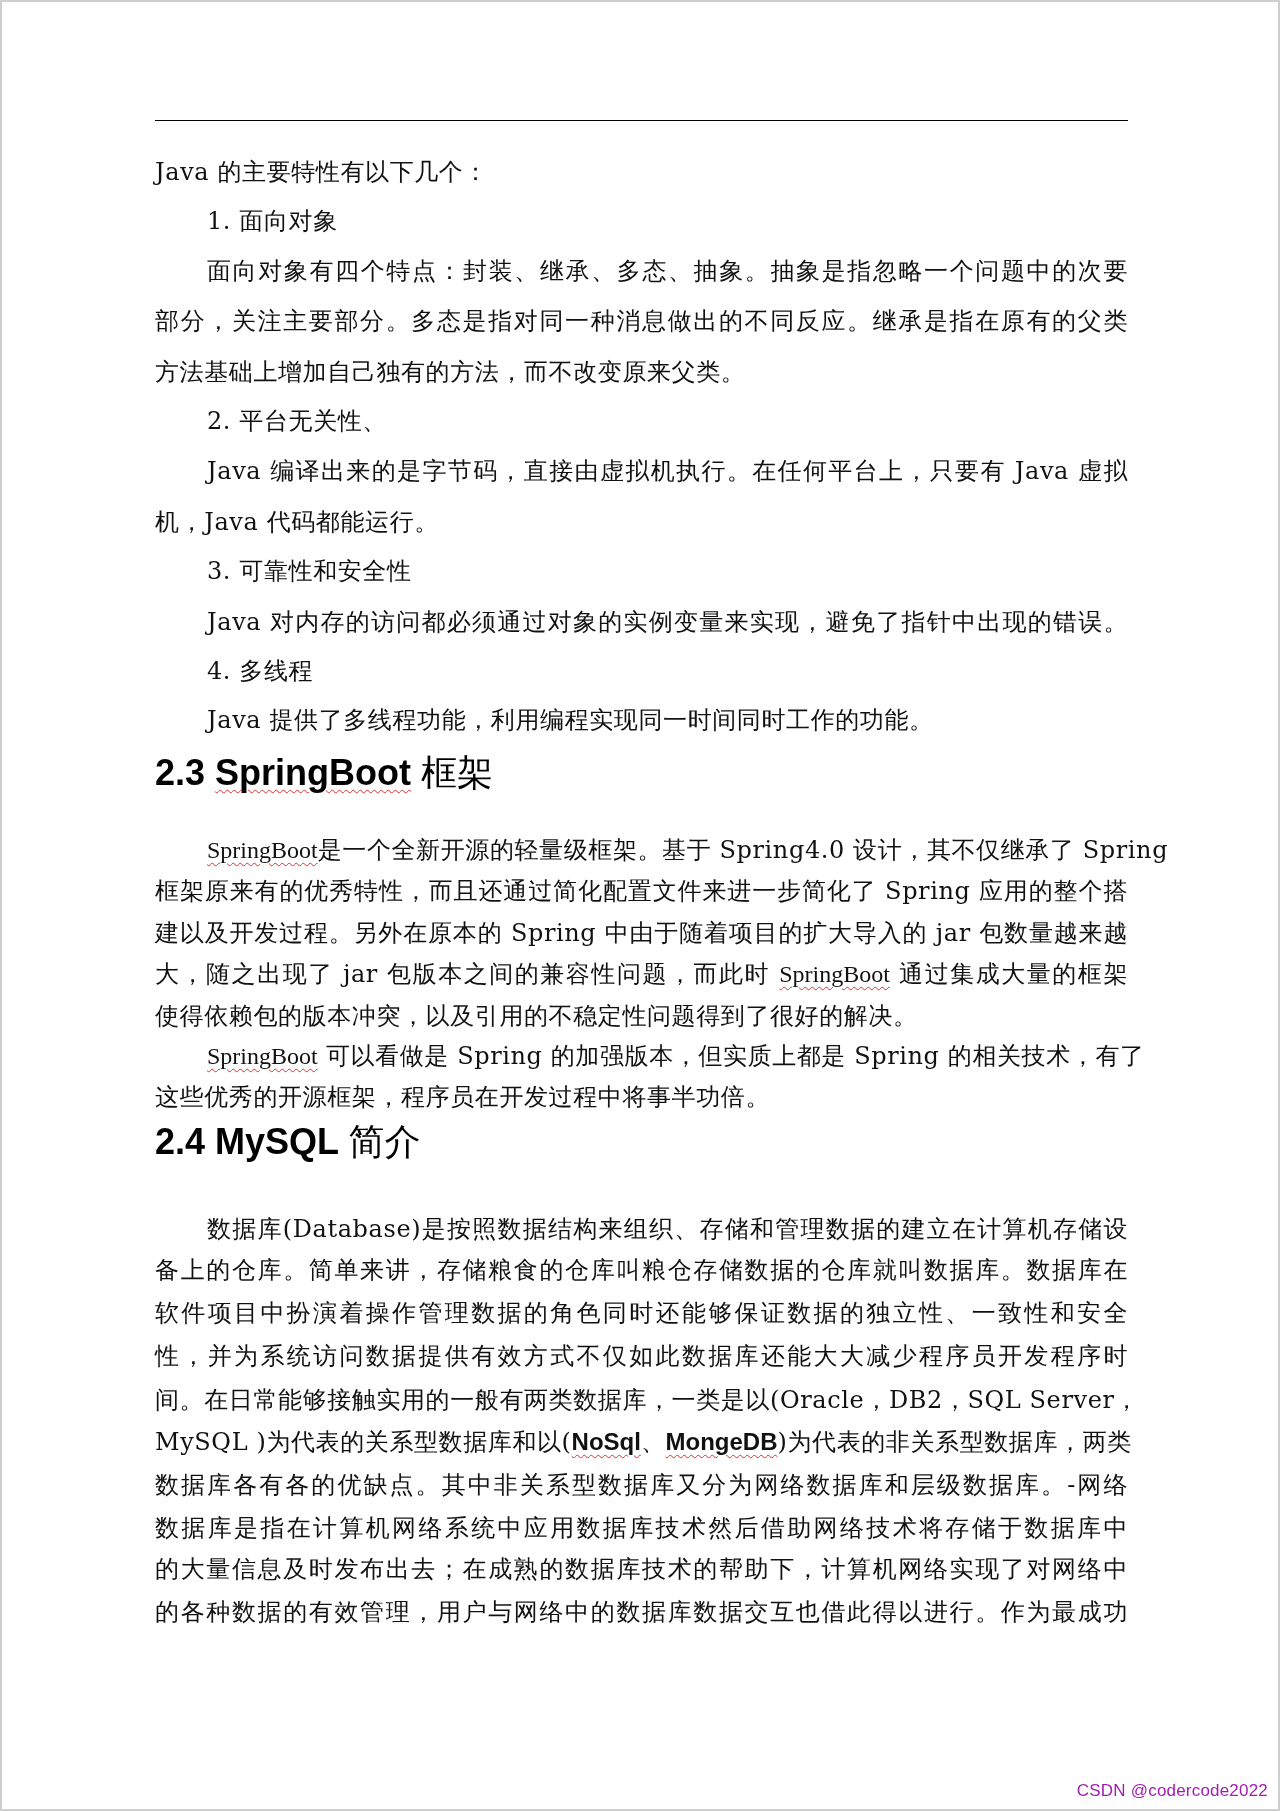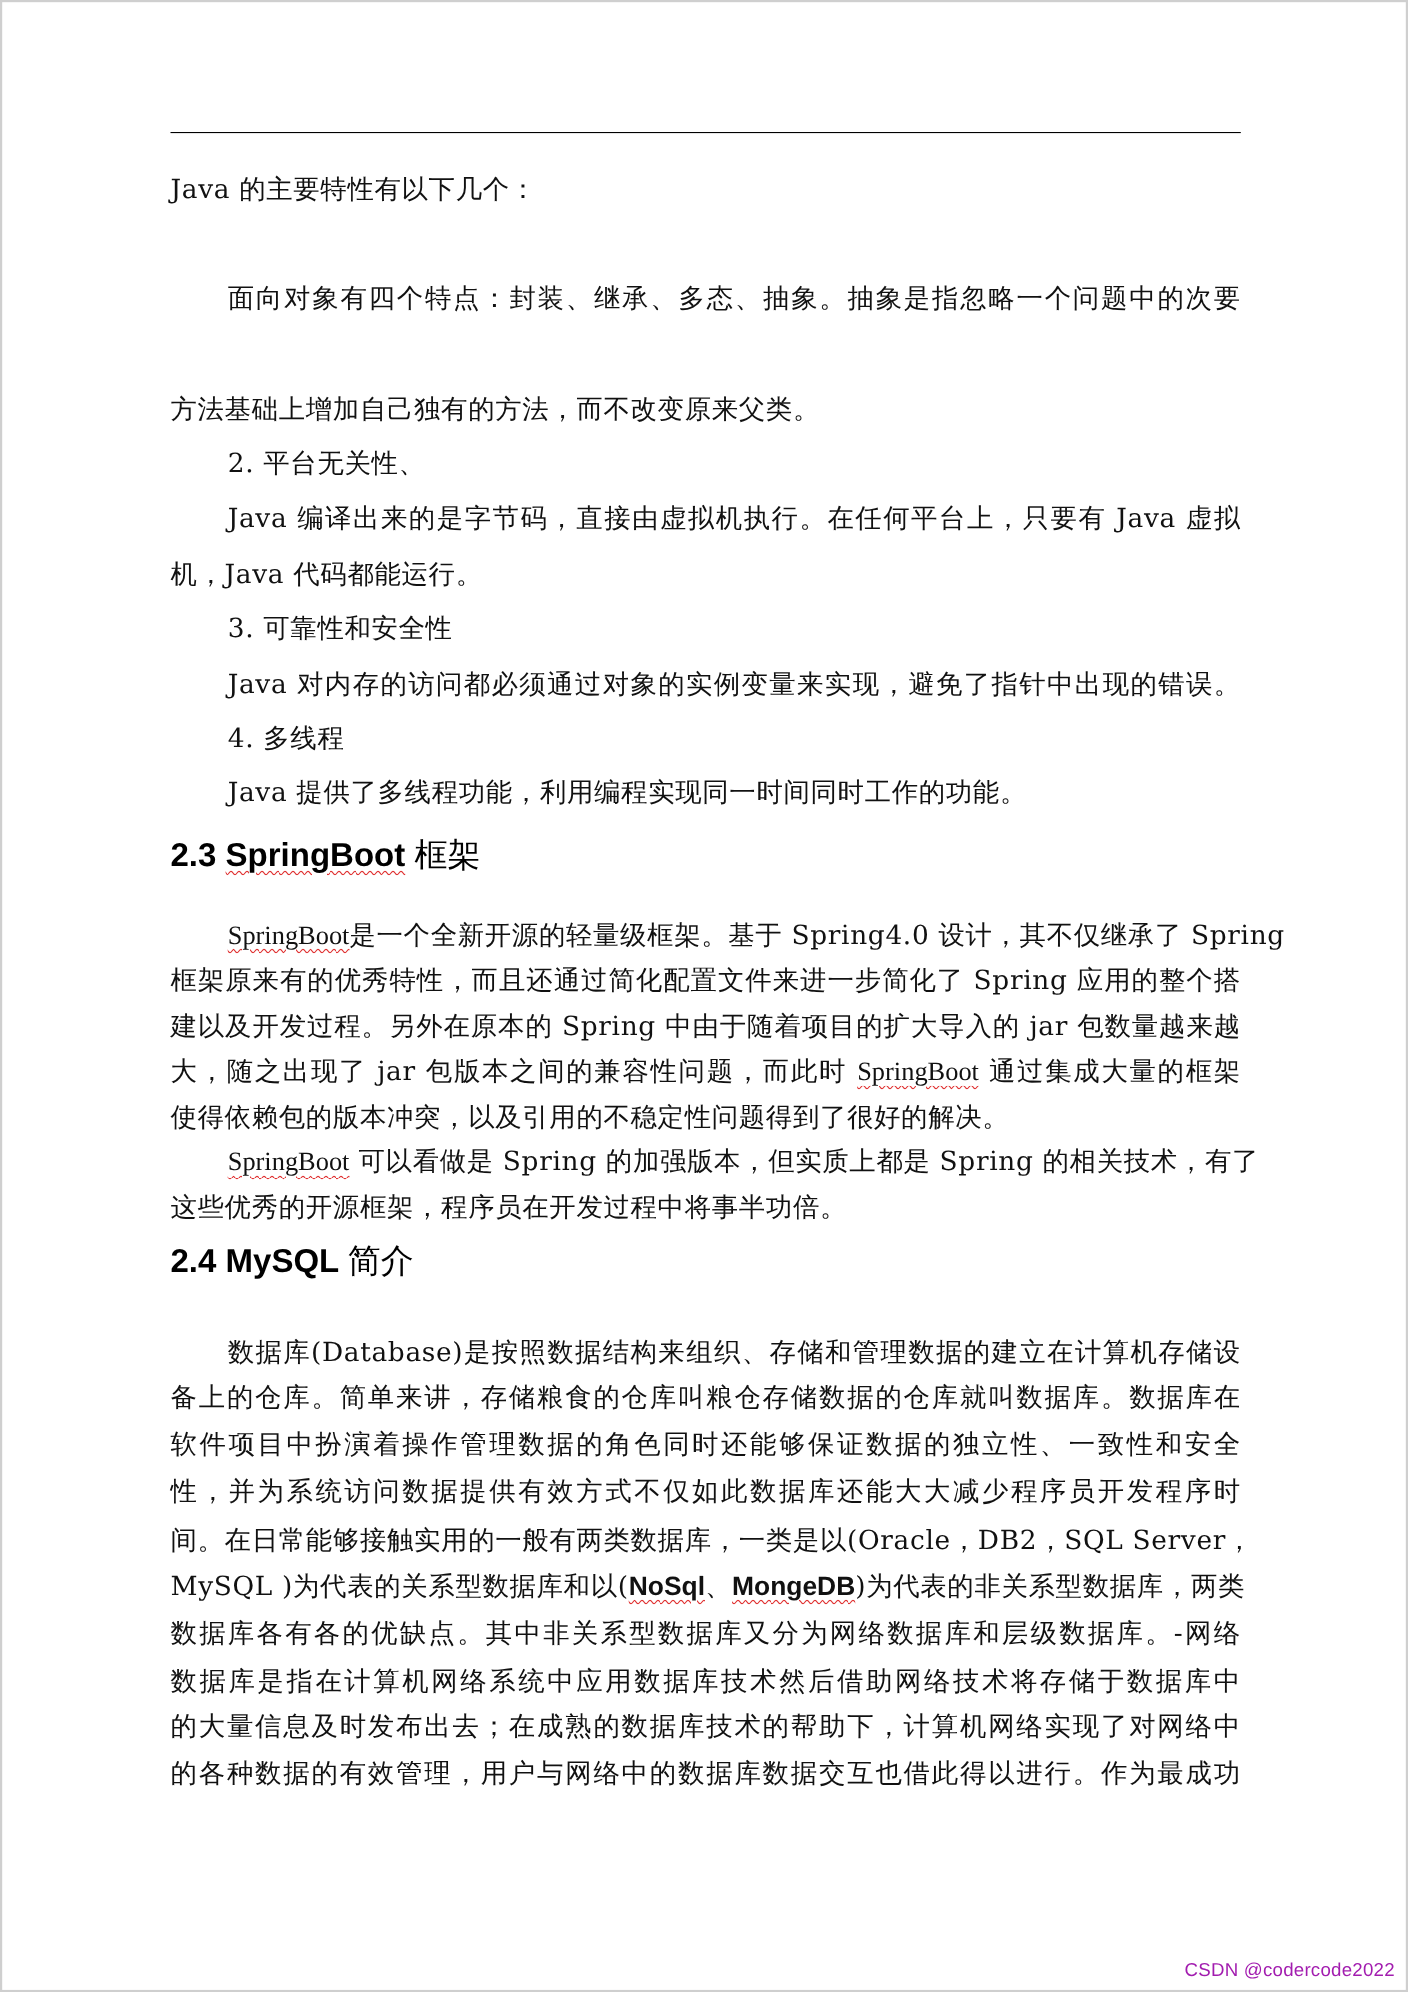--- a/index.html
+++ b/index.html
@@ -20,21 +20,21 @@
     font-size: 24px; line-height: 36px; color: #111;
     white-space: nowrap; letter-spacing: 0.6px;
   }
   .line.indent { left: 205px; width: 921px; }
   .line.justify { text-align: justify; text-align-last: justify; }
   .line .lat-serif { font-family: "Liberation Serif", serif; letter-spacing: 0; }
   .line .lat-sans { font-family: "Liberation Sans", sans-serif; letter-spacing: 0; font-weight: bold; }
   .heading {
     position: absolute; left: 153px; height: 44px;
     font-family: "Liberation Sans", sans-serif; font-weight: bold;
-    font-size: 30px; line-height: 42px; color: #000; white-space: nowrap;
+    font-size: 36px; line-height: 32px; color: #000; white-space: nowrap;
   }
   .heading .cjk { font-family: "DejaVu Serif", serif; font-weight: normal; }
   .squiggle {
     text-decoration-line: underline; text-decoration-style: wavy;
     text-decoration-color: #e03030; text-decoration-thickness: 1px;
     text-underline-offset: 4px;
   }
   .watermark {
     position: absolute; right: 10px; bottom: 8px;
     font-family: "Liberation Sans", sans-serif; font-size: 17px;
@@ -43,21 +43,23 @@
 </style>
 </head>
 <body>
 
 <div class="page">
 
   <div class="header-rule"></div>
 
   <div class="line" style="top:152px">Java 的主要特性有以下几个：</div>
 
+  <div class="line indent" style="top:201px">1. 面向对象</div>
   <div class="line indent justify" style="top:251px">面向对象有四个特点：封装、继承、多态、抽象。抽象是指忽略一个问题中的次要</div>
+  <div class="line justify" style="top:301px">部分，关注主要部分。多态是指对同一种消息做出的不同反应。继承是指在原有的父类</div>
   <div class="line" style="top:352px">方法基础上增加自己独有的方法，而不改变原来父类。</div>
 
   <div class="line indent" style="top:401px">2. 平台无关性、</div>
   <div class="line indent justify" style="top:451px">Java 编译出来的是字节码，直接由虚拟机执行。在任何平台上，只要有 Java 虚拟</div>
   <div class="line" style="top:502px">机，Java 代码都能运行。</div>
 
   <div class="line indent" style="top:551px">3. 可靠性和安全性</div>
   <div class="line indent justify" style="top:602px">Java 对内存的访问都必须通过对象的实例变量来实现，避免了指针中出现的错误。</div>
 
   <div class="line indent" style="top:651px">4.  多线程</div>

